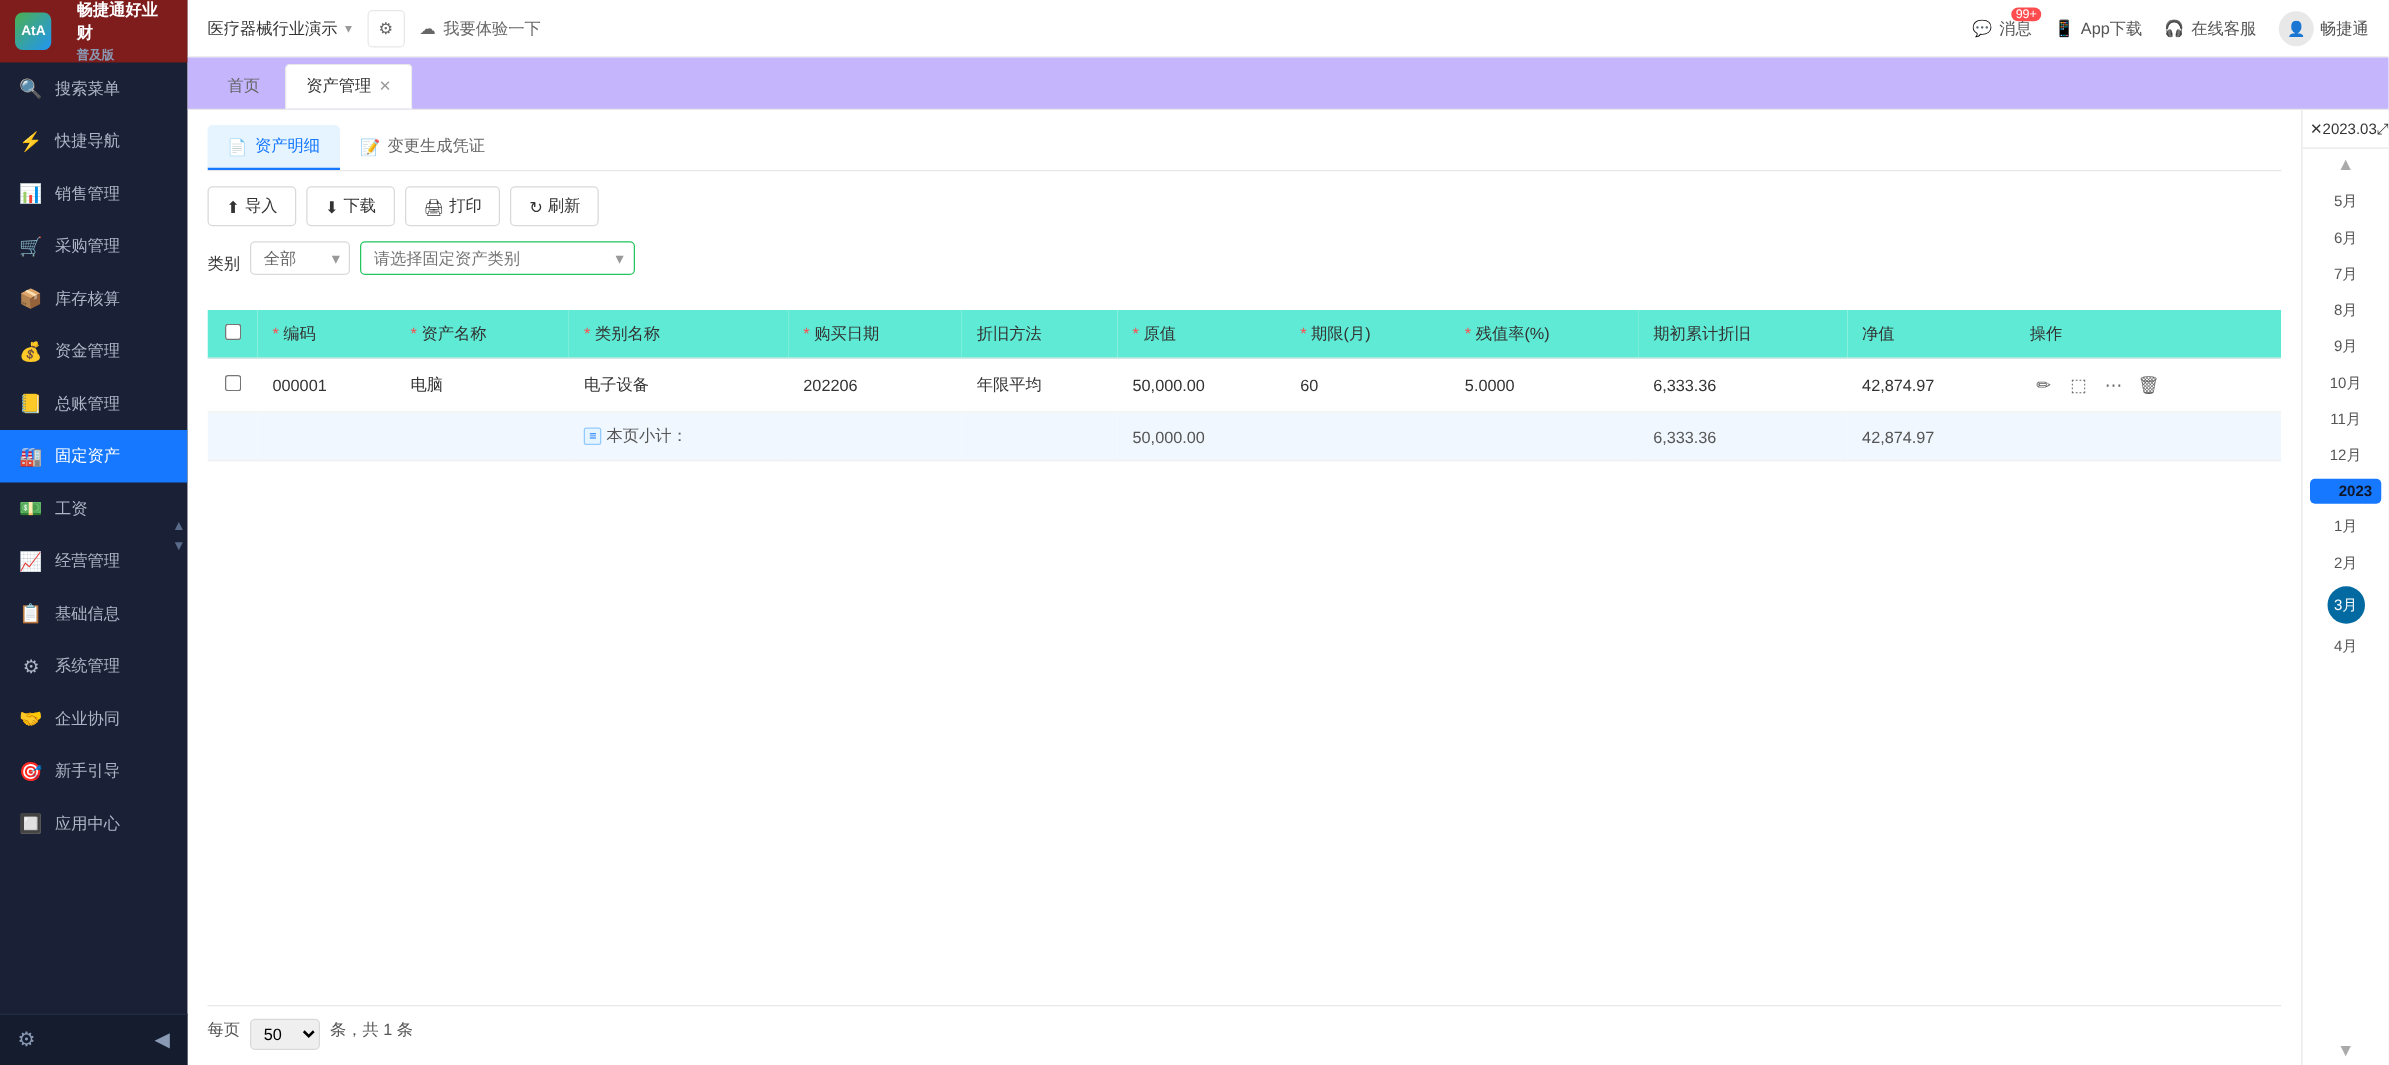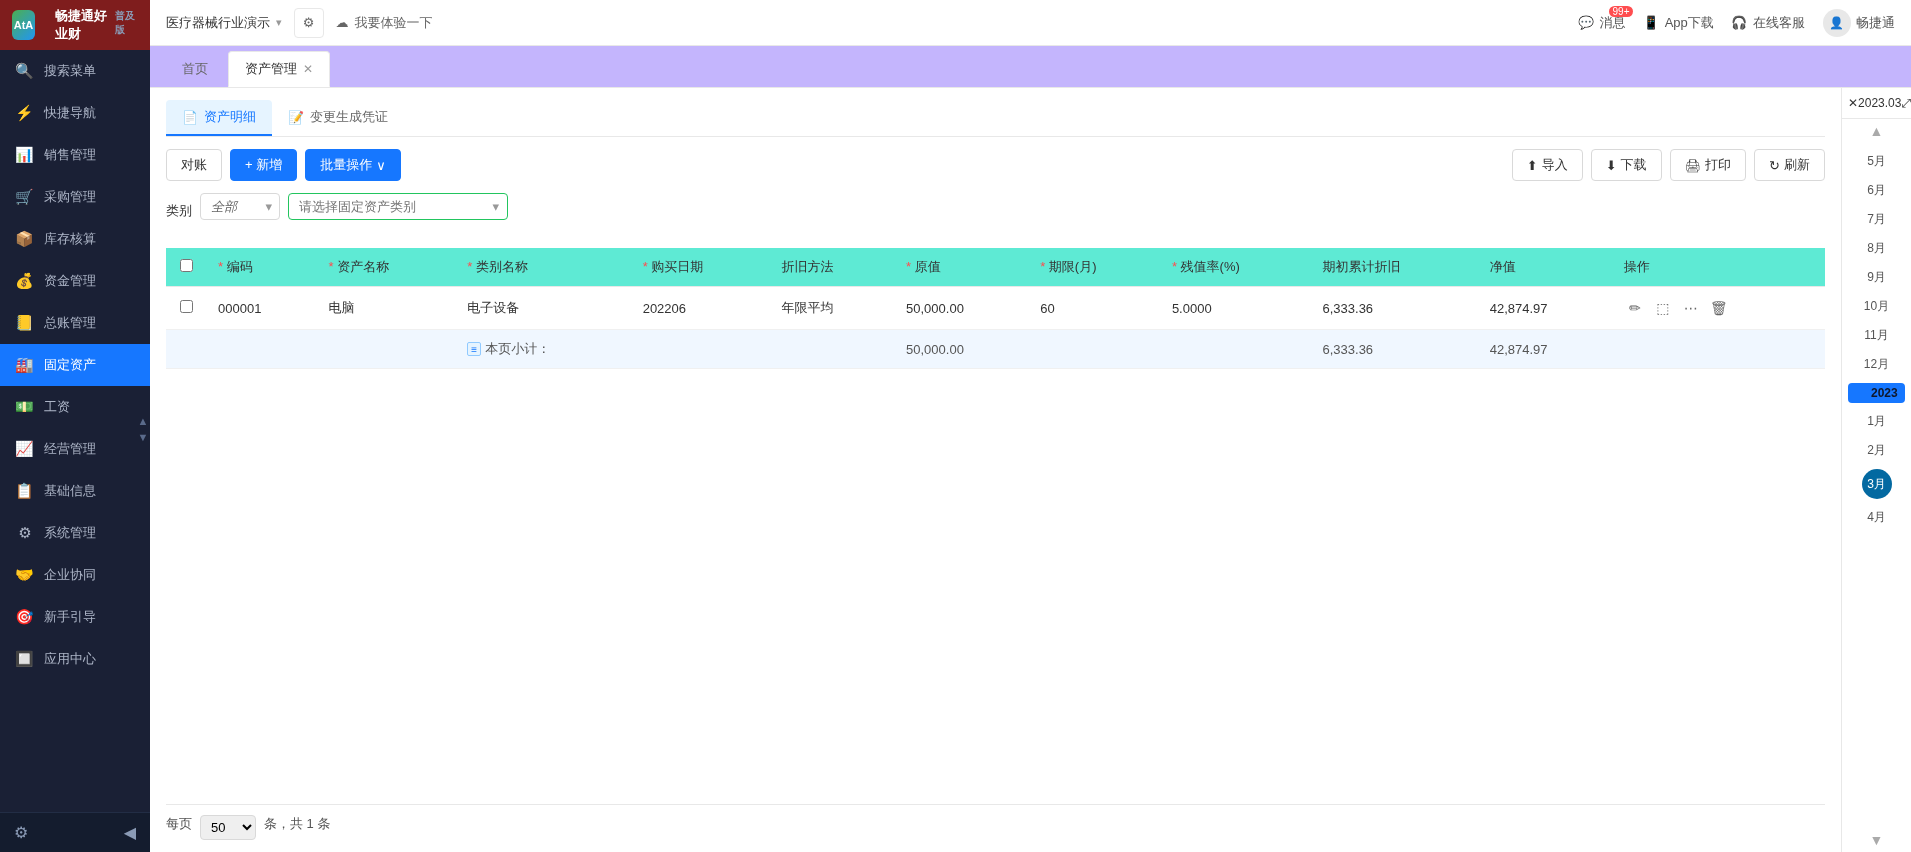--- a/index.html
+++ b/index.html
@@ -36,21 +36,21 @@
       justify-content: center;
       color: white;
       font-size: 11px;
       font-weight: bold;
     }
     .sidebar-logo .logo-sub {
       font-size: 10px;
       color: #8a9ab5;
       margin-top: 2px;
     }
-    .sidebar-logo-text { display: flex; }
+    .sidebar-logo-text { display: flex; flex-direction: column; }
     .sidebar-scroll {
       flex: 1;
       overflow-y: auto;
       overflow-x: hidden;
     }
     .sidebar-scroll::-webkit-scrollbar { width: 4px; }
     .sidebar-scroll::-webkit-scrollbar-thumb { background: #2d3a52; }
     .sidebar-item {
       display: flex;
       align-items: center;
@@ -271,21 +271,20 @@
       border: 1px solid #d9d9d9;
       border-radius: 4px;
       padding: 5px 28px 5px 10px;
       font-size: 13px;
       color: #666;
       background: #fff;
       appearance: none;
       cursor: pointer;
       position: relative;
       min-width: 80px;
-      font-style: italic;
     }
     .filter-select-wrap {
       position: relative;
       display: inline-flex;
       align-items: center;
     }
     .filter-select-wrap::after {
       content: "▾";
       position: absolute;
       right: 8px;
@@ -567,32 +566,20 @@
           <span class="tab-icon">📄</span>
           <span>资产明细</span>
         </div>
         <div class="subtab">
           <span class="tab-icon">📝</span>
           <span>变更生成凭证</span>
         </div>
       </div>
 
       <div class="toolbar">
-        <div class="toolbar-left">
-          <button class="btn btn-duizhang">
-            <span>对账</span>
-          </button>
-          <button class="btn btn-new">
-            <span>+ 新增</span>
-          </button>
-          <button class="btn btn-batch">
-            <span>批量操作</span>
-            <span>∨</span>
-          </button>
-        </div>
         <div class="toolbar-right">
           <button class="btn">
             <span>⬆</span>
             <span>导入</span>
           </button>
           <button class="btn">
             <span>⬇</span>
             <span>下载</span>
           </button>
           <button class="btn">

